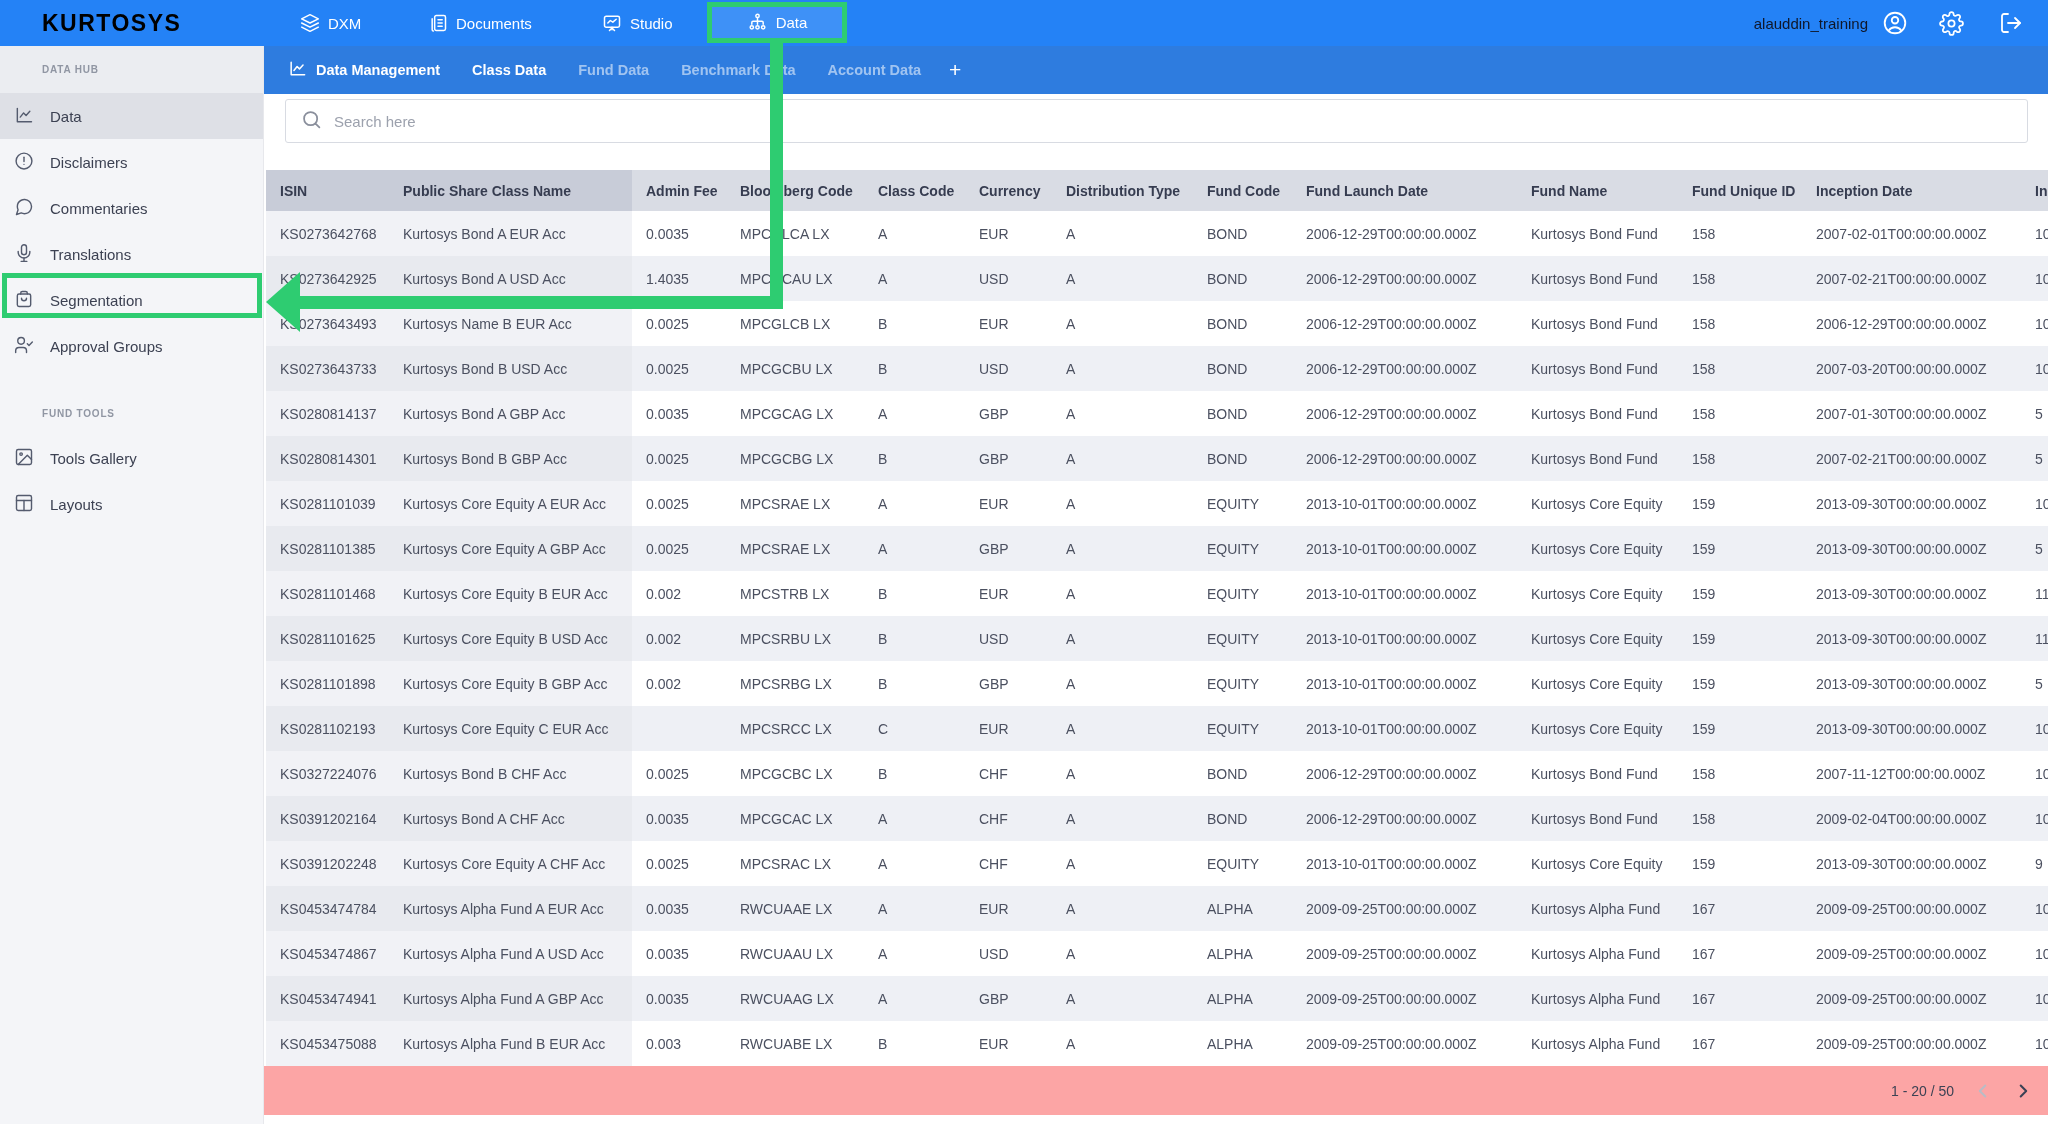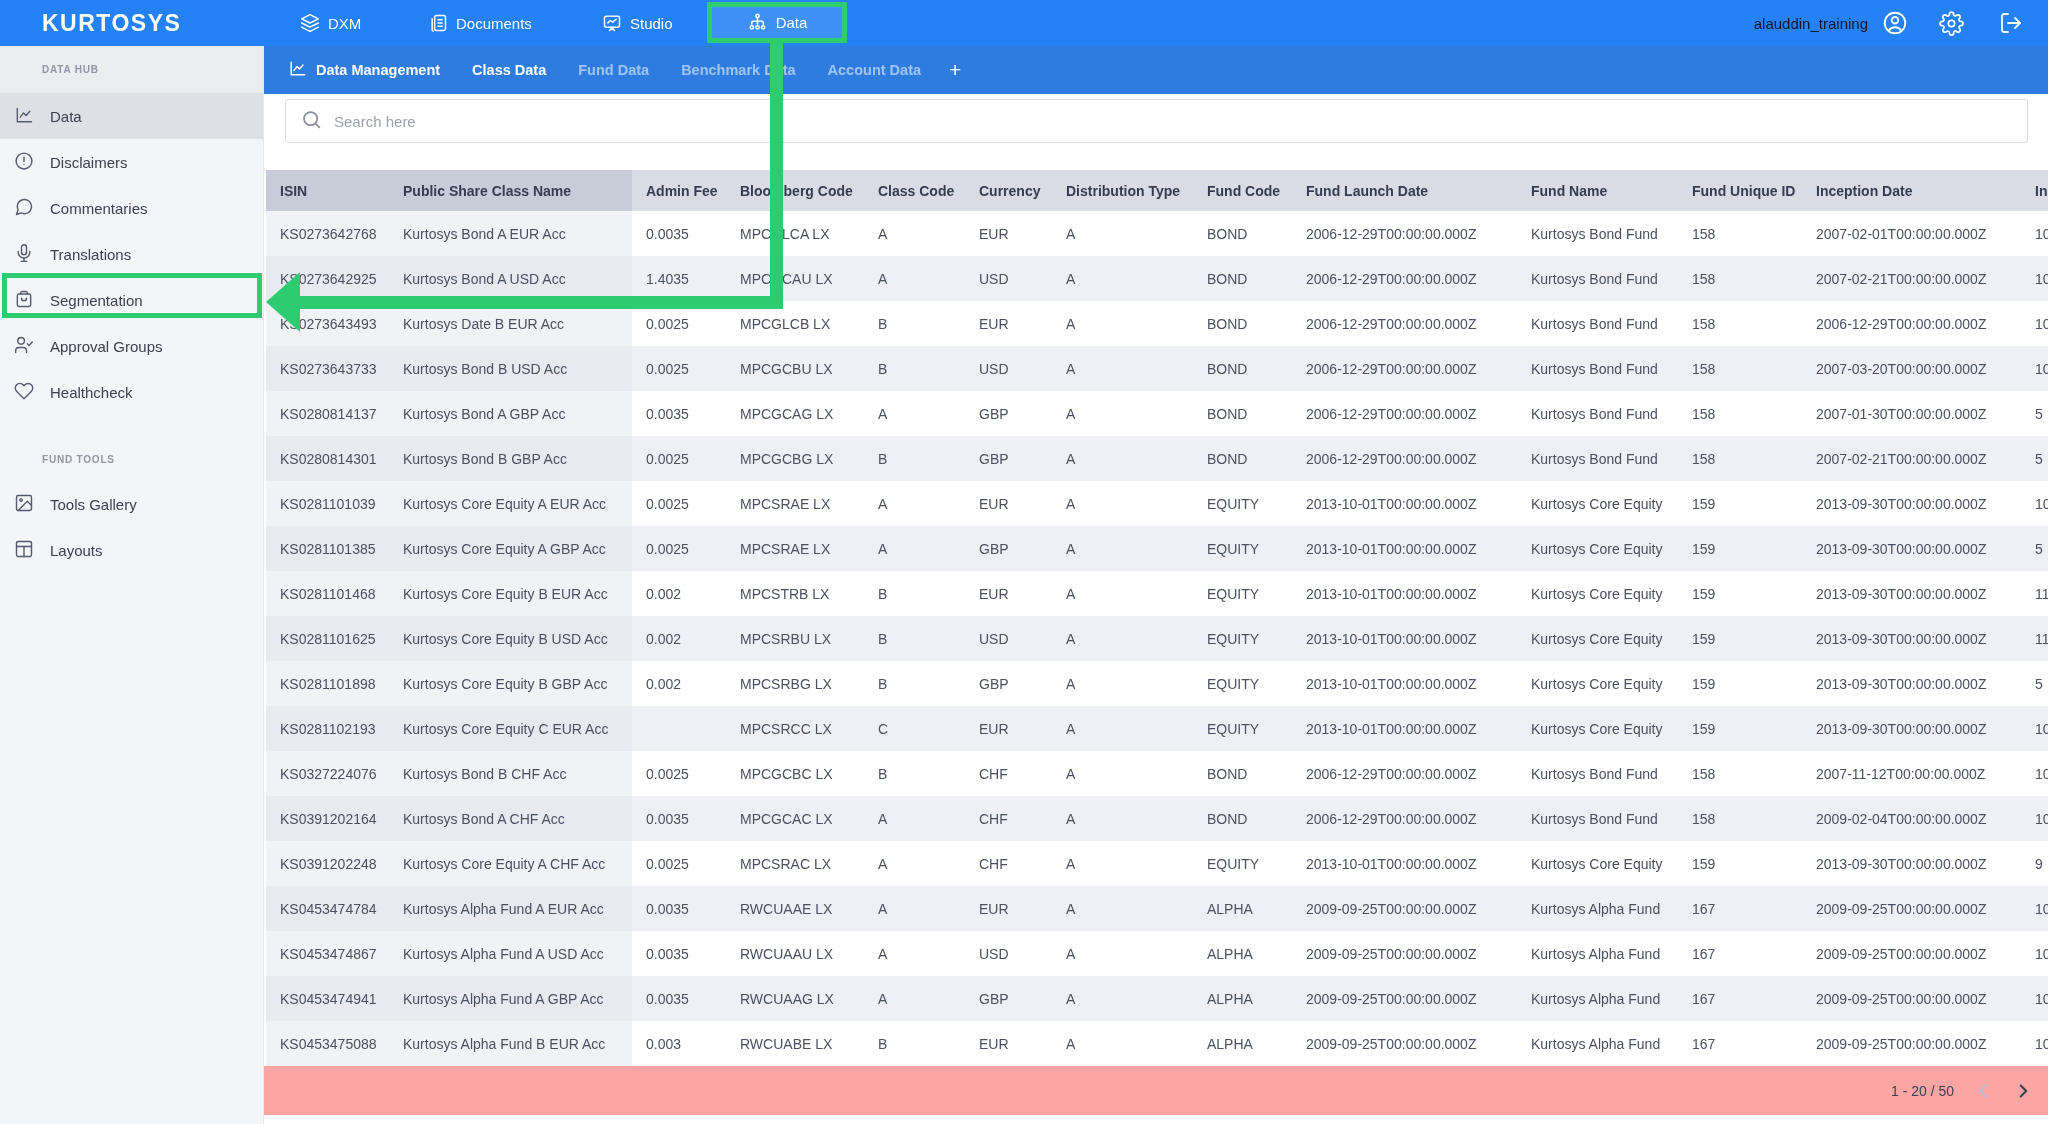--- a/index.html
+++ b/index.html
@@ -2,21 +2,21 @@
 <html><head>
 <meta charset="utf-8">
 <style>
   * { margin:0; padding:0; box-sizing:border-box; }
   html,body { width:2048px; height:1124px; overflow:hidden; }
   body { font-family:"Liberation Sans", sans-serif; background:#fff; position:relative; }
 
   
   .top-header { position:absolute; left:0; top:0; width:2048px; height:46px; background:#2482f6; z-index:3; }
   .logo { position:absolute; left:42px; top:0; height:46px; display:flex; align-items:center;
-          color:#ffffff; font-size:23px; font-weight:bold; letter-spacing:1.5px; }
+          color:#000000; font-size:23px; font-weight:bold; letter-spacing:1.5px; }
   .nav-item { position:absolute; top:0; height:46px; display:flex; align-items:center; gap:8px;
               color:#fff; font-size:15px; }
   .nav-item svg { display:block; }
   .nav-item.nav-data { top:3px; height:39px; left:709px; width:136px; justify-content:center;
                        background:rgba(255,255,255,.12); border-radius:3px; }
   .hdr-right { position:absolute; right:0; top:0; height:46px; display:flex; align-items:center; color:#0f172a; }
   .hdr-user-label { font-size:15px; margin-right:12px; }
   .hdr-ic { display:flex; align-items:center; justify-content:center; width:30px; height:30px; }
 
   
@@ -225,26 +225,20 @@
         </svg></span>
     <span>Segmentation</span>
   </div>
   <div class="side-item">
     <span><svg width="20" height="20" viewBox="0 0 24 24" fill="none" stroke="currentColor" stroke-width="1.7" stroke-linecap="round" stroke-linejoin="round">
           <path d="M15 21v-2a4 4 0 0 0-4-4H6a4 4 0 0 0-4 4v2"></path>
           <circle cx="8.5" cy="7" r="4"></circle>
           <polyline points="16 10.5 18 12.5 22 8.5"></polyline>
         </svg></span>
     <span>Approval Groups</span>
-  </div>
-  <div class="side-item">
-    <span><svg width="20" height="20" viewBox="0 0 24 24" fill="none" stroke="currentColor" stroke-width="1.7" stroke-linecap="round" stroke-linejoin="round">
-          <path d="M20.84 4.61a5.5 5.5 0 0 0-7.78 0L12 5.67l-1.06-1.06a5.5 5.5 0 0 0-7.78 7.78l1.06 1.06L12 21.23l7.78-7.78 1.06-1.06a5.5 5.5 0 0 0 0-7.78z"></path>
-        </svg></span>
-    <span>Healthcheck</span>
   </div>
 
   <div class="side-section-hdr second">FUND TOOLS</div>
 
   <div class="side-item">
     <span><svg width="20" height="20" viewBox="0 0 24 24" fill="none" stroke="currentColor" stroke-width="1.7" stroke-linecap="round" stroke-linejoin="round">
           <rect x="3" y="3" width="18" height="18" rx="2"></rect>
           <circle cx="8.5" cy="8.5" r="1.5"></circle>
           <polyline points="21 15 16 10 5 21"></polyline>
         </svg></span>
@@ -311,21 +305,21 @@
           <div class="td col6">A</div>
           <div class="td col7">BOND</div>
           <div class="td col8">2006-12-29T00:00:00.000Z</div>
           <div class="td col9">Kurtosys Bond Fund</div>
           <div class="td col10">158</div>
           <div class="td col11">2007-02-21T00:00:00.000Z</div>
           <div class="td col12">10</div>
         </div>
         <div class="trow">
           <div class="td col0 pinned">KS0273643493</div>
-          <div class="td col1 pinned">Kurtosys Date B EUR Acc</div>
+          <div class="td col1 pinned">Kurtosys Name B EUR Acc</div>
           <div class="td col2">0.0025</div>
           <div class="td col3">MPCGLCB LX</div>
           <div class="td col4">B</div>
           <div class="td col5">EUR</div>
           <div class="td col6">A</div>
           <div class="td col7">BOND</div>
           <div class="td col8">2006-12-29T00:00:00.000Z</div>
           <div class="td col9">Kurtosys Bond Fund</div>
           <div class="td col10">158</div>
           <div class="td col11">2006-12-29T00:00:00.000Z</div>

